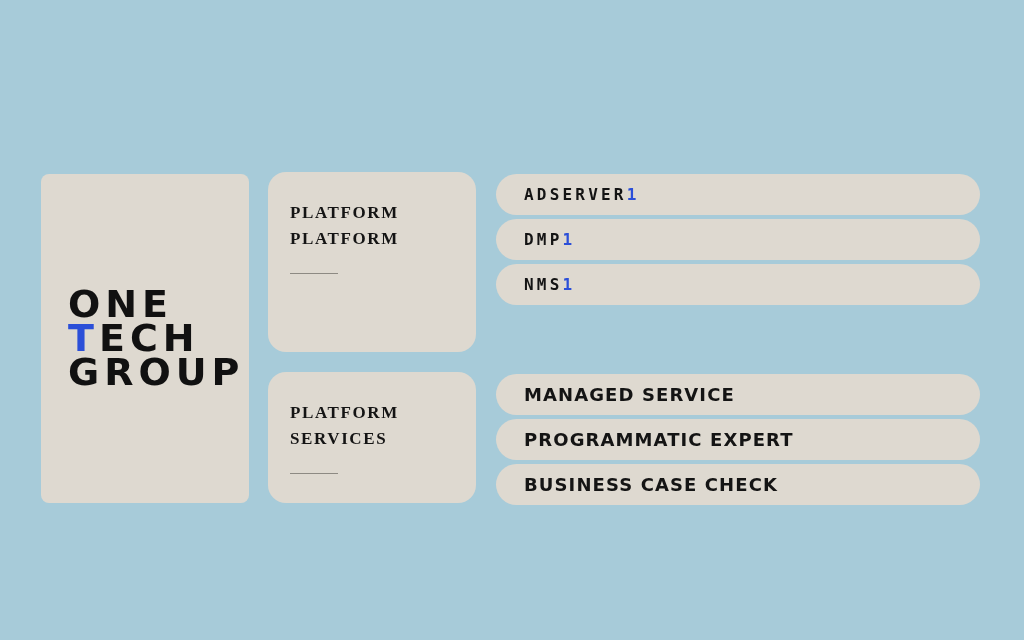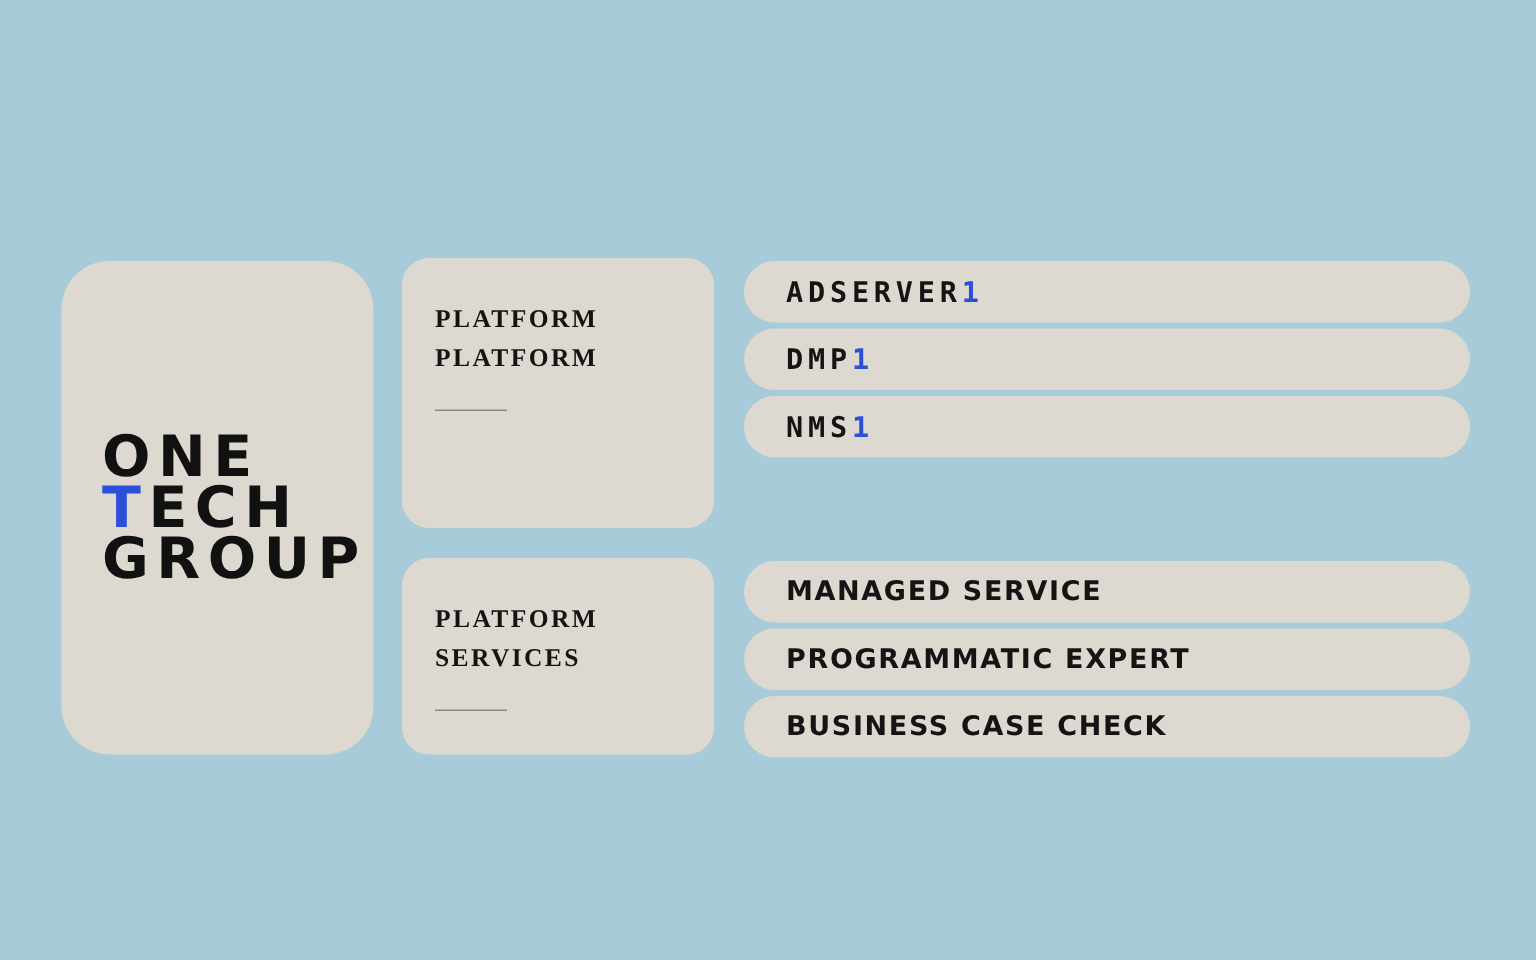--- a/index.html
+++ b/index.html
@@ -25,21 +25,21 @@
   }
 
   
   .brand-card {
     position: absolute;
     left: 41px;
     top: 174px;
     width: 208px;
     height: 329px;
     background: #ded9d0;
-    border-radius: 32px;
+    border-radius: 8px;
     display: flex;
     align-items: center;
     justify-content: flex-start;
   }
   .logo {
     margin-left: 27px;
     display: flex;
     flex-direction: column;
     align-items: flex-start;
     line-height: 0.98;
@@ -123,21 +123,21 @@
 
   .item-label {
     padding-left: 28px;
     color: #141414;
     white-space: nowrap;
   }
   
   .item-group.products .item-label {
     font-family: "DejaVu Sans Mono", monospace;
     font-weight: 700;
-    font-size: 19px;
+    font-size: 16px;
     letter-spacing: 3.2px;
   }
   
   .item-group.services .item-label {
     font-family: "DejaVu Sans", sans-serif;
     font-weight: 700;
     font-size: 18px;
     letter-spacing: 1.1px;
   }
   .item-suffix {

